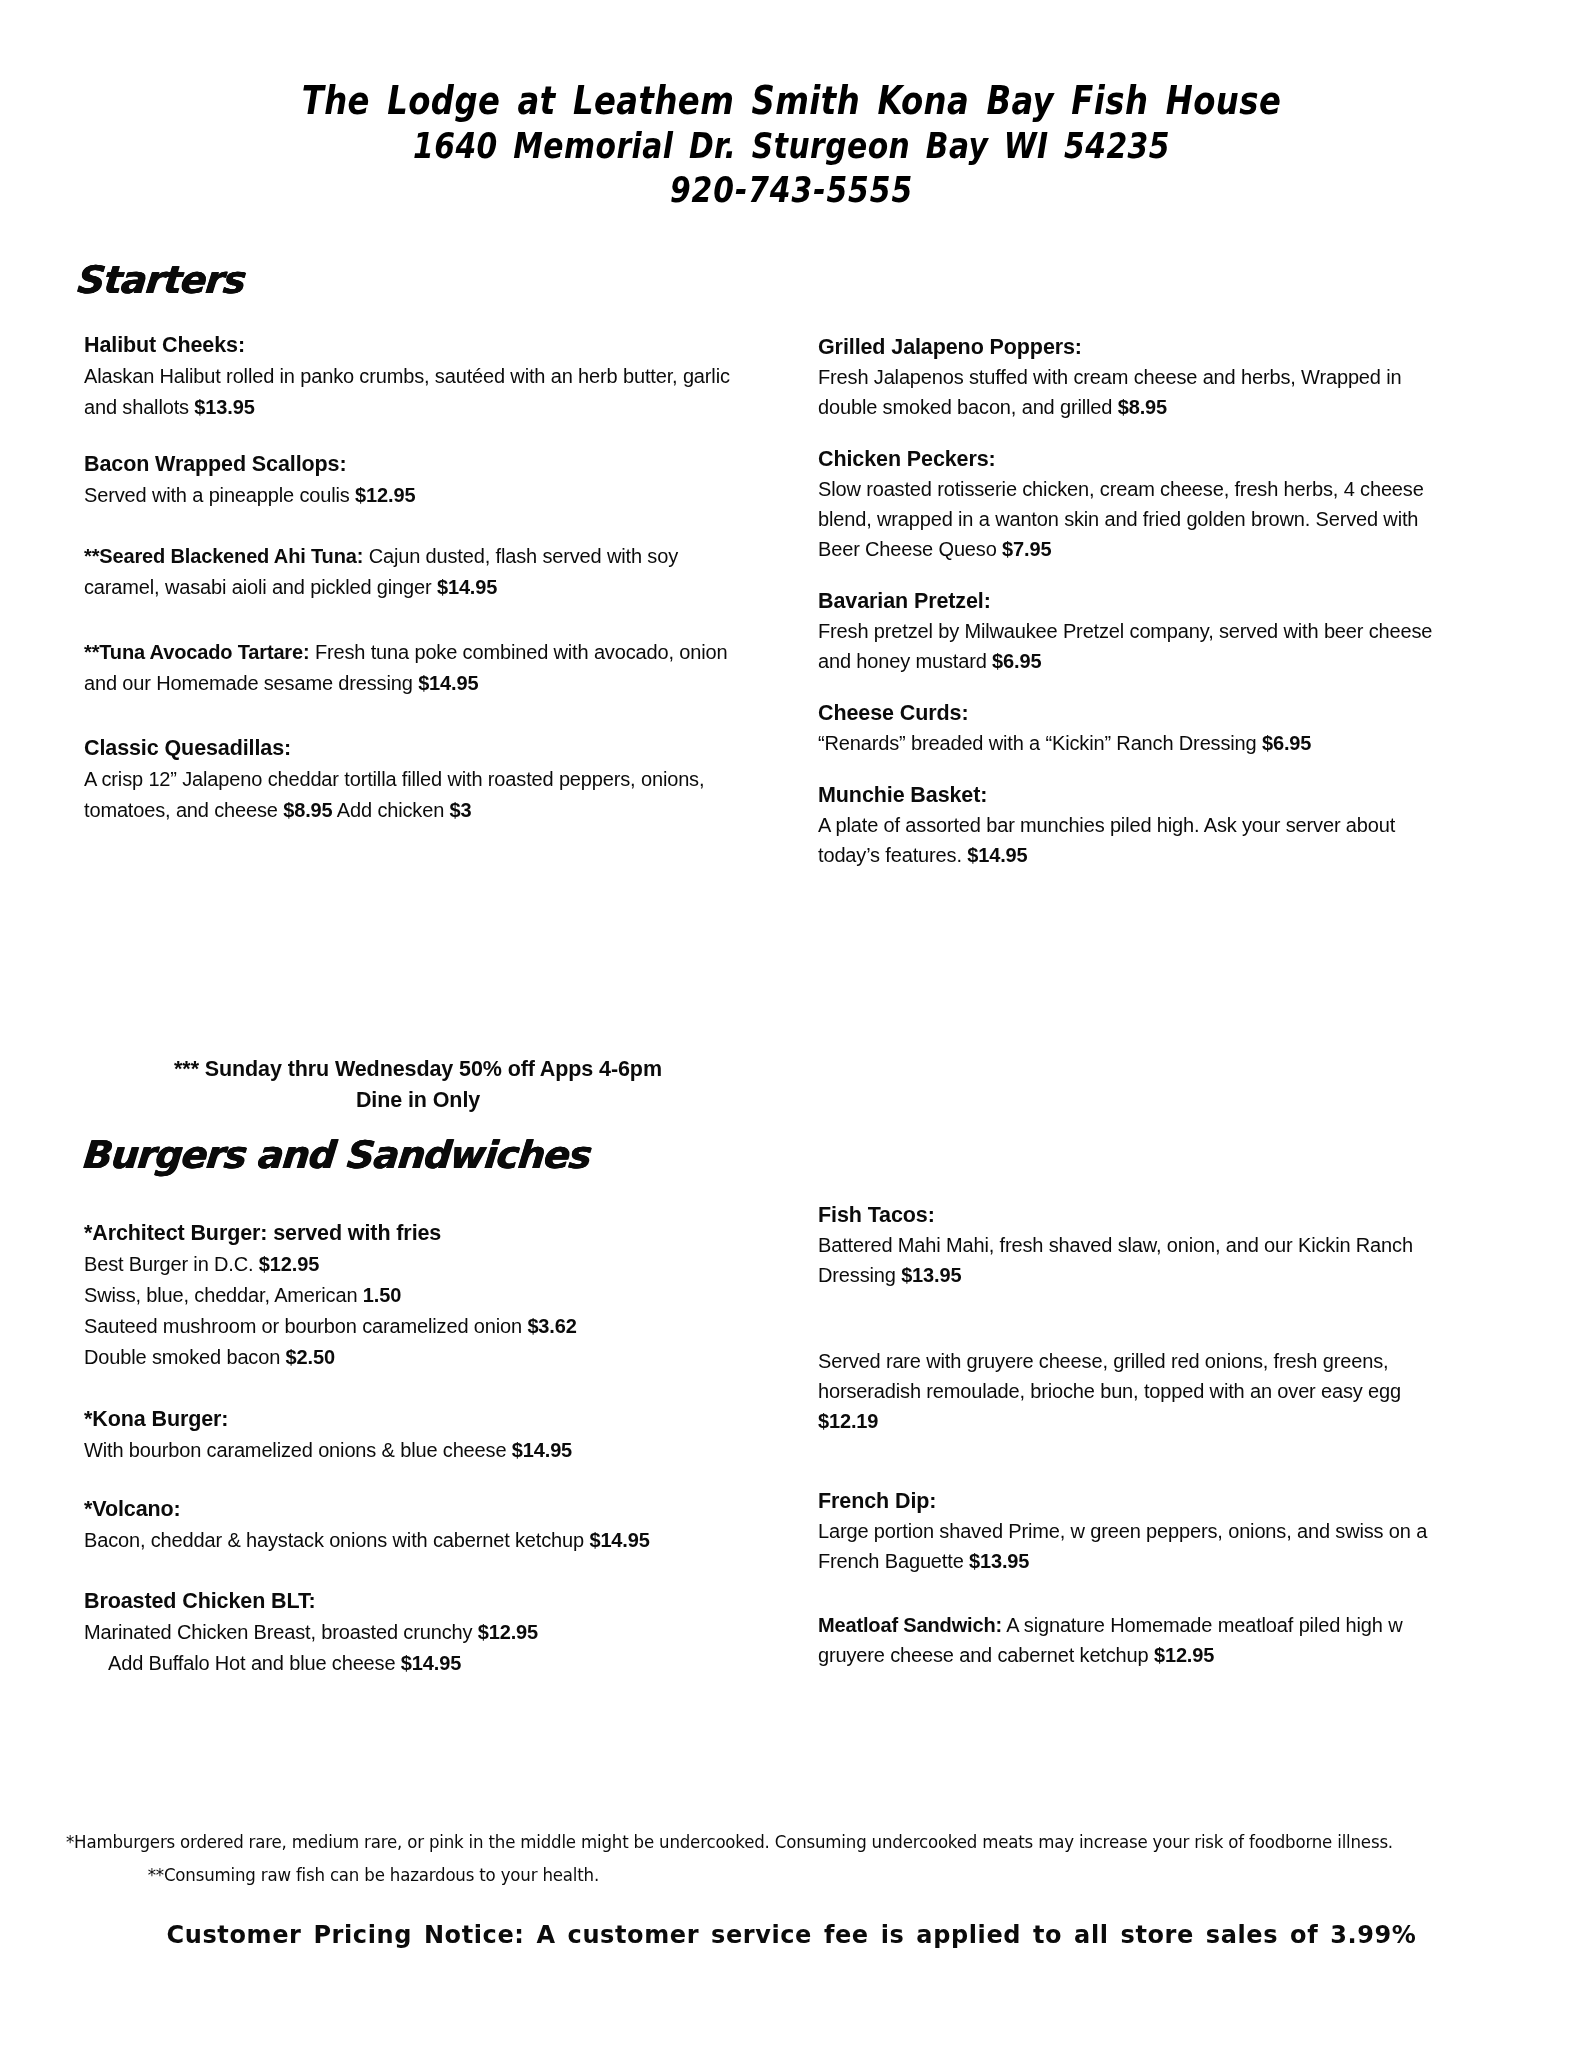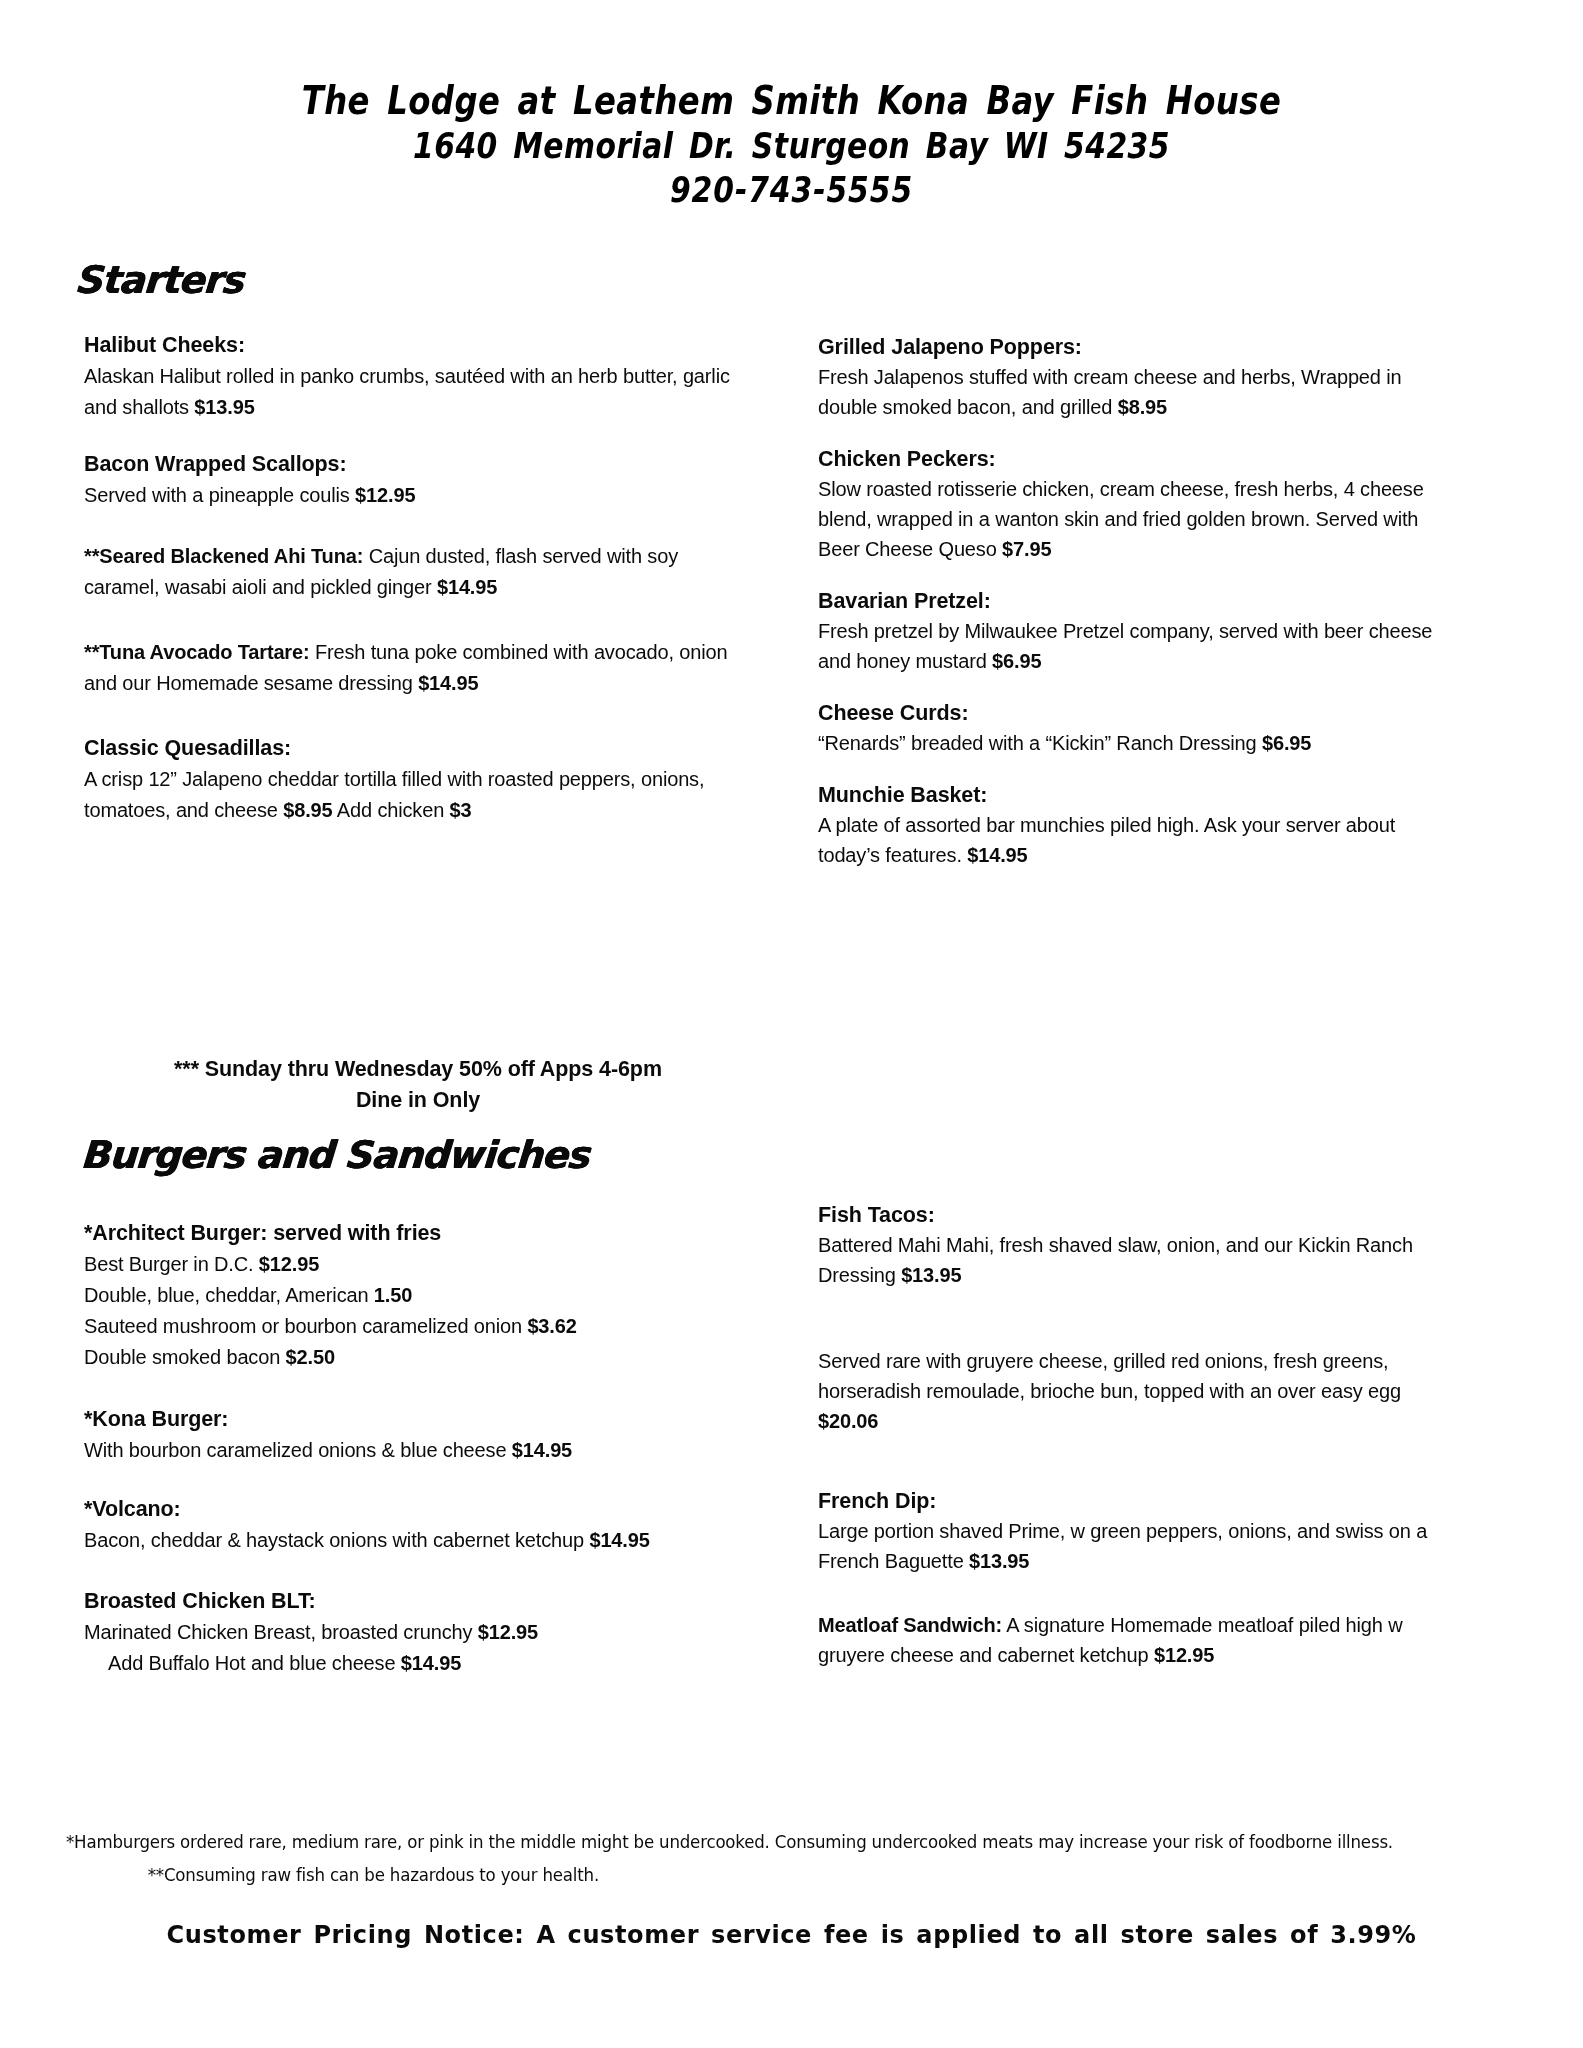--- a/index.html
+++ b/index.html
@@ -245,21 +245,21 @@
 
   <div class="burgers-heading-wrap">
     <div class="section-heading">Burgers and Sandwiches</div>
   </div>
 
   <div class="col-left burgers-left">
 
     <div class="item" style="margin-bottom:31px">
       <div class="item-name">*Architect Burger: served with fries</div>
       <div class="item-desc"><span>Best Burger in D.C. </span><span class="price">$12.95</span></div>
-      <div class="item-desc"><span>Double, blue, cheddar, American </span><span class="price">1.50</span></div>
+      <div class="item-desc"><span>Swiss, blue, cheddar, American </span><span class="price">1.50</span></div>
       <div class="item-desc"><span>Sauteed mushroom or bourbon caramelized onion </span><span class="price">$3.62</span></div>
       <div class="item-desc"><span>Double smoked bacon </span><span class="price">$2.50</span></div>
     </div>
 
     <div class="item" style="margin-bottom:28px">
       <div class="item-name">*Kona Burger:</div>
       <div class="item-desc"><span>With bourbon caramelized onions &amp; blue cheese </span><span class="price">$14.95</span></div>
     </div>
 
     <div class="item" style="margin-bottom:30px">
@@ -276,21 +276,21 @@
   </div>
 
   <div class="col-right burgers-right">
 
     <div class="item" style="margin-bottom:56px">
       <div class="item-name">Fish Tacos:</div>
       <div class="item-desc"><span>Battered Mahi Mahi, fresh shaved slaw, onion, and our Kickin Ranch Dressing </span><span class="price">$13.95</span></div>
     </div>
 
     <div class="item" style="margin-bottom:50px">
-      <div class="item-desc"><span>Served rare with gruyere cheese, grilled red onions, fresh greens, horseradish remoulade, brioche bun, topped with an over easy egg </span><span class="price">$20.06</span></div>
+      <div class="item-desc"><span>Served rare with gruyere cheese, grilled red onions, fresh greens, horseradish remoulade, brioche bun, topped with an over easy egg </span><span class="price">$12.19</span></div>
     </div>
 
     <div class="item" style="margin-bottom:34px">
       <div class="item-name">French Dip:</div>
       <div class="item-desc"><span>Large portion shaved Prime, w green peppers, onions, and swiss on a French Baguette </span><span class="price">$13.95</span></div>
     </div>
 
     <div class="item">
       <div class="item-desc"><span class="inline-name">Meatloaf Sandwich:</span><span>  A signature Homemade meatloaf piled high w gruyere cheese and cabernet ketchup </span><span class="price">$12.95</span></div>
     </div>

